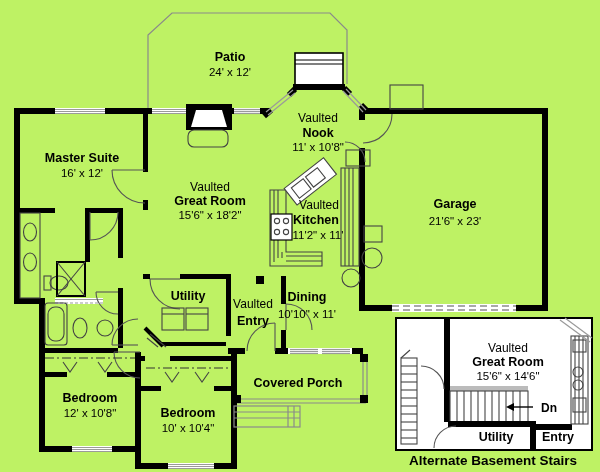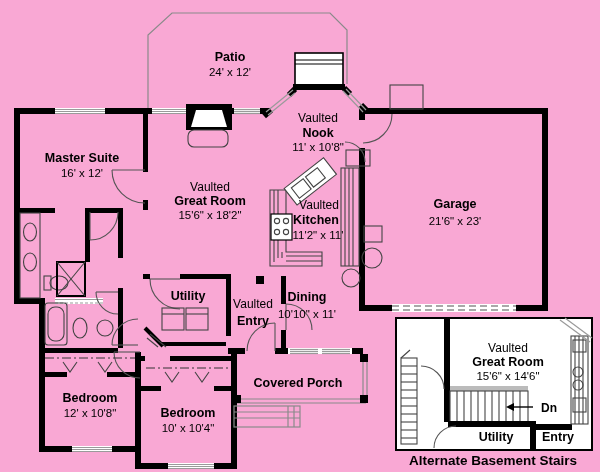--- a/index.html
+++ b/index.html
@@ -1,16 +1,16 @@
 <!DOCTYPE html>
 <html><head>
 <meta charset="utf-8">
 <style>
   html,body{margin:0;padding:0;background:#fff;}
-  .canvas{position:relative;width:600px;height:472px;background:#f9a8d4;overflow:hidden;
+  .canvas{position:relative;width:600px;height:472px;background:#bef264;overflow:hidden;
           font-family:"Liberation Sans",sans-serif;}
   svg{display:block;}
   .w{fill:#000;}                                   
   .tl{fill:none;stroke:#444;stroke-width:1.1;}     
   .tlg{fill:none;stroke:#8a8a8a;stroke-width:1.2;} 
   .winl{stroke:#9a9a9a;stroke-width:1.2;}          
   .arc{fill:none;stroke:#555;stroke-width:1.1;}    
   .dash{stroke:#555;stroke-width:1.1;fill:none;stroke-dasharray:7 4;}
   .roddash{stroke:#333;stroke-width:1;fill:none;stroke-dasharray:9 3 2 3;}
   text{fill:#000;}

